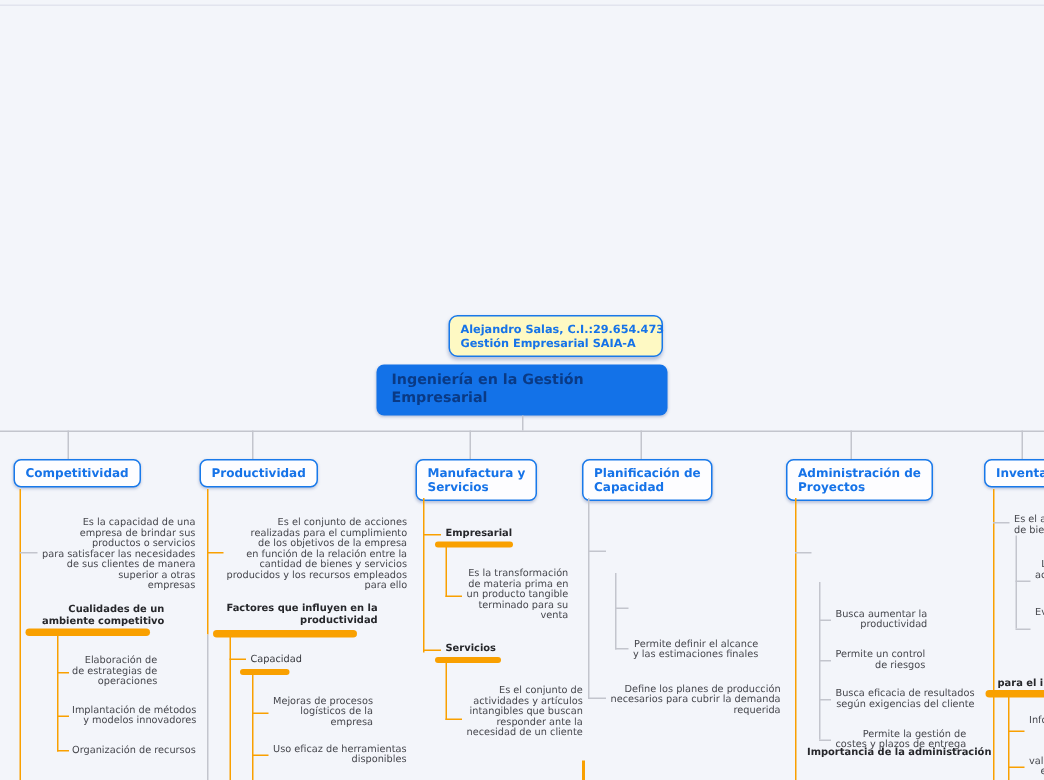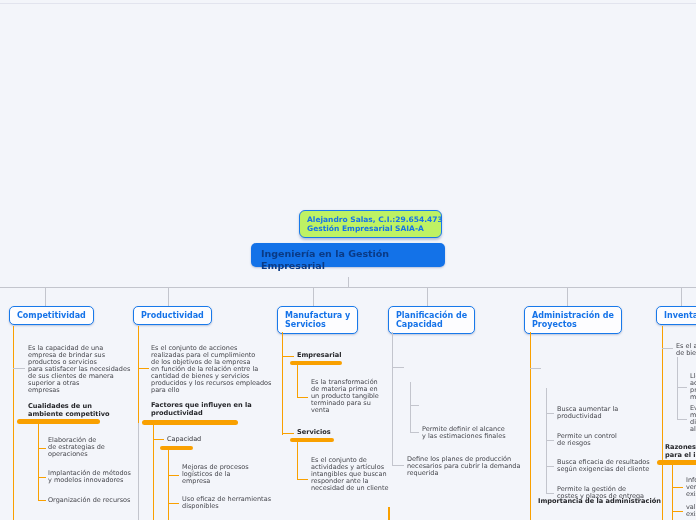--- a/index.html
+++ b/index.html
@@ -4,33 +4,33 @@
 <style>
   html,body{margin:0;padding:0;background:#f3f5fa;}
   #canvas{position:relative;width:696px;height:520px;overflow:hidden;
     font-family:"DejaVu Sans",sans-serif;background:#f3f5fa;}
   #topline{position:absolute;left:0;top:3px;width:696px;height:1px;background:#e2e4ee;}
   .vl{position:absolute;width:1px;}
   .hl{position:absolute;height:1px;}
   .o{background:#f9a000;}
   .g{background:#c3c5cd;}
   .bar{position:absolute;height:4.5px;border-radius:2.5px;background:#f9a000;}
-  .txt{position:absolute;font-size:6.5px;line-height:7px;color:#46474d;white-space:nowrap;}
+  .txt{position:absolute;font-size:6.5px;line-height:7px;color:#46474d;white-space:nowrap;text-align:right;}
   .txt.bold{font-weight:bold;color:#26272b;font-size:6.6px;line-height:7.5px;}
   .txt.mid{color:#36373c;}
   .topic-box{position:absolute;box-sizing:border-box;background:#fdfdff;
     border:1.5px solid #1879ea;border-radius:5px;color:#1673e8;font-weight:bold;
     font-size:8px;line-height:9.5px;padding:3.5px 7px;white-space:nowrap;
     box-shadow:0 1px 2px rgba(40,70,140,.28);}
-  #root-box{position:absolute;left:251px;top:243px;width:194px;height:24px;
+  #root-box{position:absolute;left:251px;top:243px;width:194px;height:34px;
     box-sizing:border-box;background:#1372e8;border-radius:5px;color:#0a3a85;
     font-weight:bold;font-size:9.5px;line-height:12px;padding:5px 10px;
     white-space:nowrap;box-shadow:0 1px 2px rgba(40,70,140,.3);}
   #info-box{position:absolute;left:299px;top:210px;width:143px;box-sizing:border-box;
-    background:#bef264;border:1.5px solid #1879ea;border-radius:6px;color:#1673e8;
+    background:#fef9c3;border:1.5px solid #1879ea;border-radius:6px;color:#1673e8;
     font-weight:bold;font-size:7.5px;line-height:9px;padding:4px 7px;
     white-space:nowrap;box-shadow:0 1.5px 2.5px rgba(40,70,140,.3);}
 </style>
 </head>
 <body>
 
 <div id="canvas">
   <div id="topline"></div>
 
   <div id="info-box">Alejandro Salas, C.I.:29.654.473<br>Gestión Empresarial SAIA-A</div>

